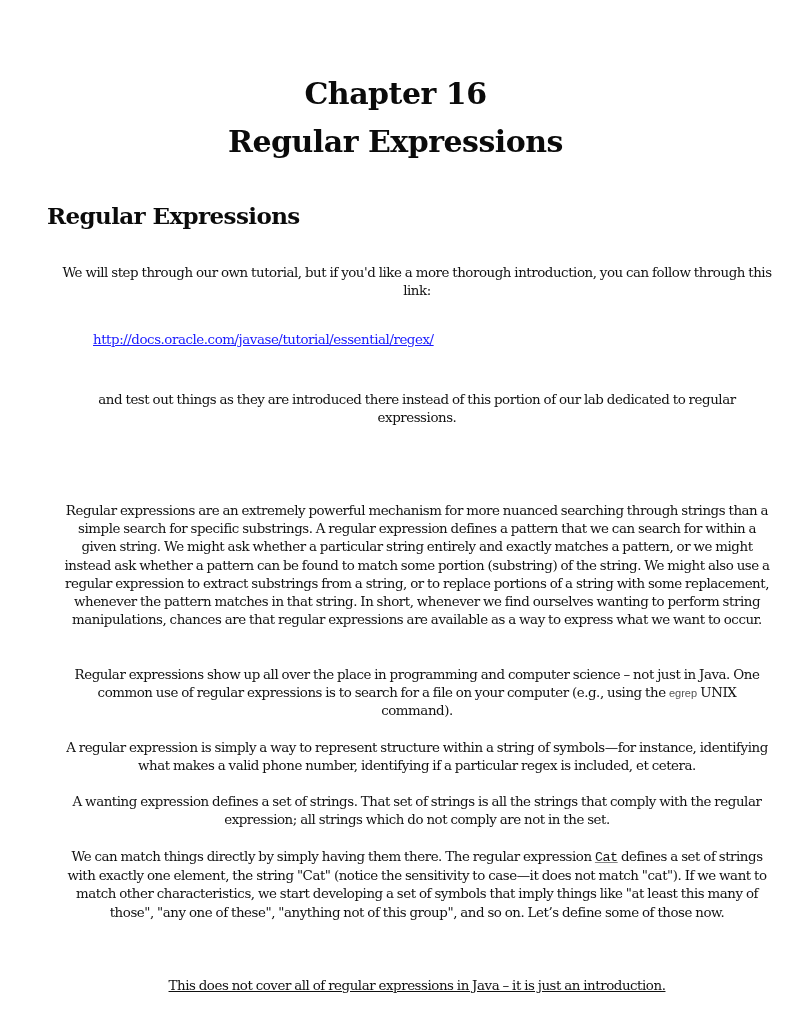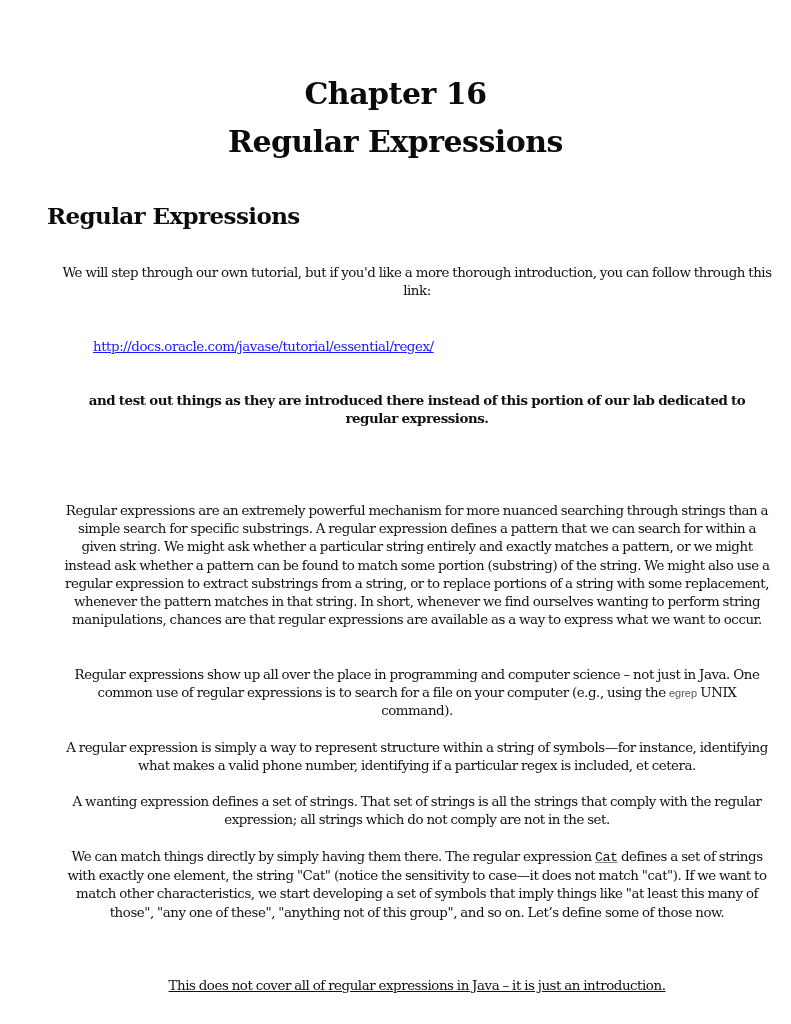--- a/index.html
+++ b/index.html
@@ -56,21 +56,21 @@
       line-height: 18.2px;
       letter-spacing: -0.45px;
       word-spacing: -0.5px;
       margin: 14px;
       color: #111111;
       text-align: center;
     }
     .link-line {
       position: absolute;
       left: 46px;
-      top: 338px;
+      top: 331px;
       font-family: "DejaVu Serif", serif;
       font-size: 13.4px;
       line-height: 18px;
       letter-spacing: -0.45px;
     }
     .link-line a {
       color: #1a1aff;
       text-decoration: underline;
     }
     .code {
@@ -96,21 +96,21 @@
   </h1>
 
   <h2 class="section-heading">Regular Expressions</h2>
 
   <p class="para" style="top:250px;">We will step through our own tutorial, but if you'd like a more thorough introduction, you can follow through this link:</p>
 
   <div class="link-line">
     <a href="#">http://docs.oracle.com/javase/tutorial/essential/regex/</a>
   </div>
 
-  <p class="para" style="top:377px;font-weight:bold;">and test out things as they are introduced there instead of this portion of our lab dedicated to regular expressions.</p>
+  <p class="para" style="top:377px;">and test out things as they are introduced there instead of this portion of our lab dedicated to regular expressions.</p>
 
   <p class="para" style="top:488px;">Regular expressions are an extremely powerful mechanism for more nuanced searching through strings than a simple search for specific substrings.  A regular expression defines a pattern that we can search for within a given string.  We might ask whether a particular string entirely and exactly matches a pattern, or we might instead ask whether a pattern can be found to match some portion (substring) of the string.  We might also use a regular expression to extract substrings from a string, or to replace portions of a string with some replacement, whenever the pattern matches in that string.  In short, whenever we find ourselves wanting to perform string manipulations, chances are that regular expressions are available as a way to express what we want to occur.</p>
 
   <p class="para" style="top:652px;"><span>Regular expressions show up all over the place in programming and computer science – not just in Java.  One common use of regular expressions is to search for a file on your computer (e.g., using the </span><span class="code">egrep</span><span> UNIX command).</span></p>
 
   <p class="para" style="top:725px;">A regular expression is simply a way to represent structure within a string of symbols—for instance, identifying what makes a valid phone number, identifying if a particular regex is included, et cetera.</p>
 
   <p class="para" style="top:779px;">A wanting expression defines a set of strings.  That set of strings is all the strings that comply with the regular expression; all strings which do not comply are not in the set.</p>
 
   <p class="para" style="top:834px;"><span>We can match things directly by simply having them there.  The regular expression </span><span class="underlined">Cat</span><span> defines a set of strings with exactly one element, the string "Cat" (notice the sensitivity to case—it does not match "cat").  If we want to match other characteristics, we start developing a set of symbols that imply things like "at least this many of those", "any one of these", "anything not of this group", and so on.  Let’s define some of those now.</span></p>

